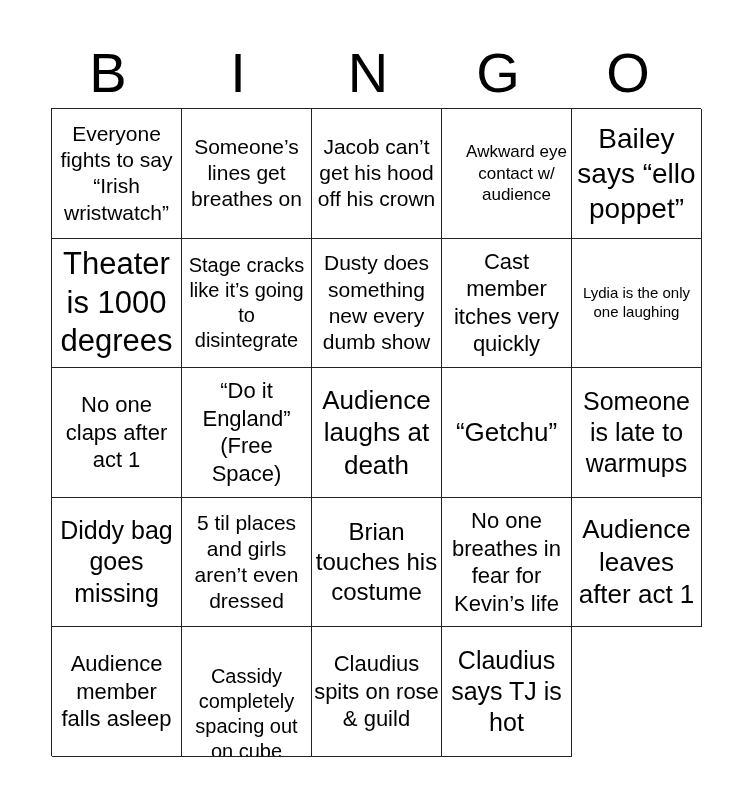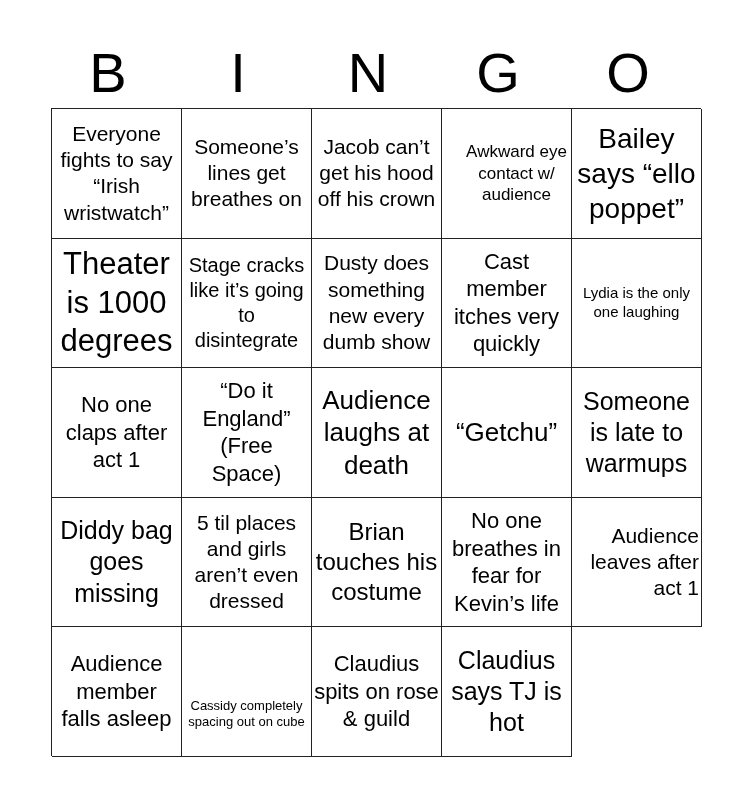--- a/index.html
+++ b/index.html
@@ -79,27 +79,27 @@
     <div class="cell">
       <span style="font-size: 21px;">5 til places and girls aren’t even dressed</span>
     </div>
     <div class="cell">
       <span style="font-size: 24px; text-align: center;">Brian touches his costume</span>
     </div>
     <div class="cell">
       <span style="font-size: 22px;">No one breathes in fear for Kevin’s life</span>
     </div>
     <div class="cell">
-      <span style="font-size: 21px; text-align: right;">Audience leaves after act 1</span>
+      <span style="font-size: 26px;">Audience leaves after act 1</span>
     </div>
     <div class="cell">
       <span style="font-size: 22px;">Audience member falls asleep</span>
     </div>
     <div class="cell">
-      <span style="font-size: 13px; margin-top: 45px;">Cassidy completely spacing out on cube</span>
+      <span style="font-size: 20px; margin-top: 45px;">Cassidy completely spacing out on cube</span>
     </div>
     <div class="cell">
       <span style="font-size: 22px;">Claudius spits on rose &amp; guild</span>
     </div>
     <div class="cell">
       <span style="font-size: 25px;">Claudius says TJ is hot</span>
     </div>
   </div>
 
 </body></html>

